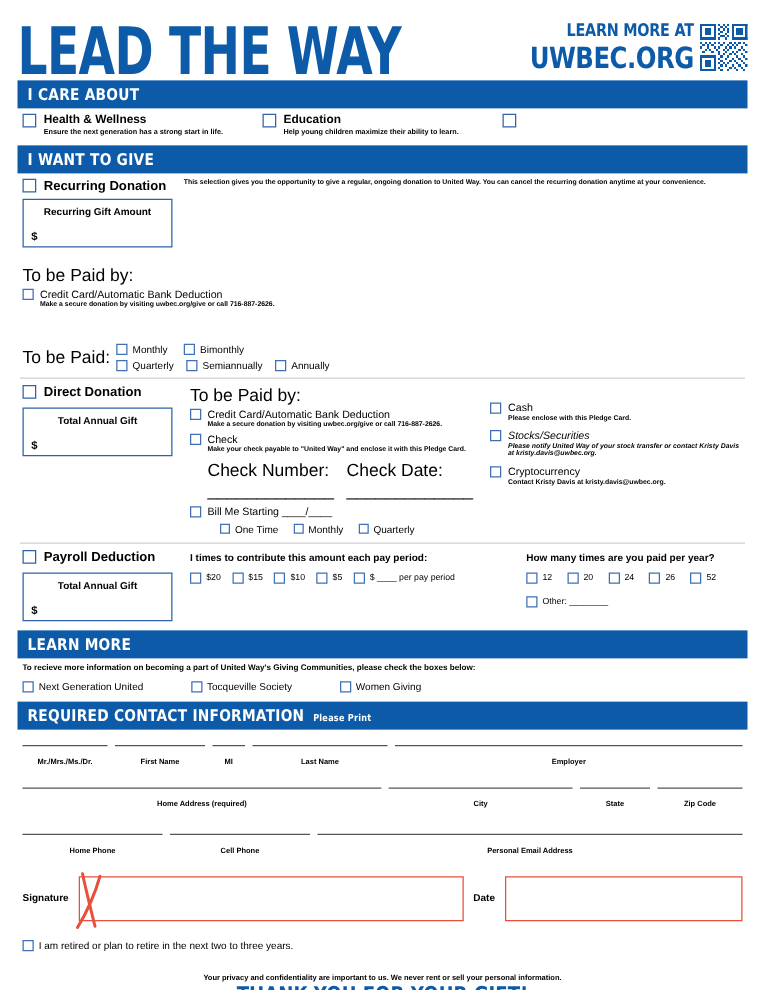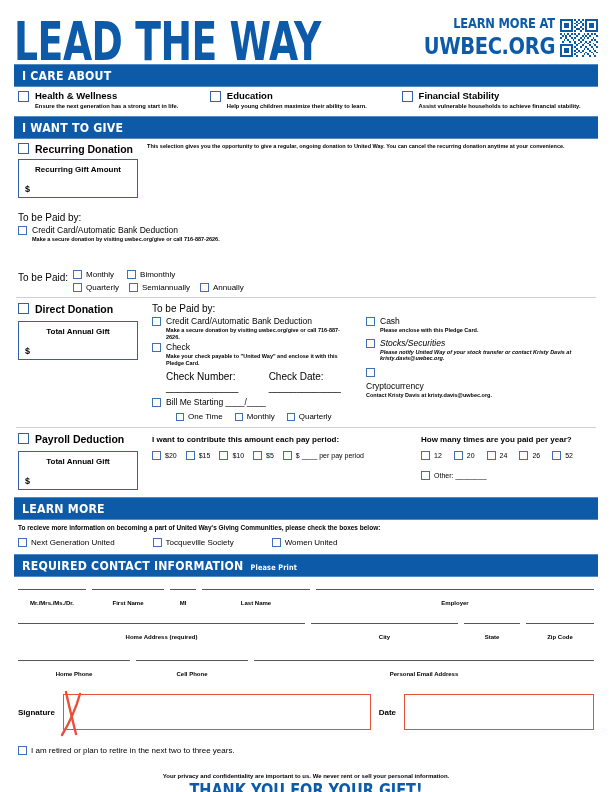--- a/index.html
+++ b/index.html
@@ -61,21 +61,21 @@
 
   .rec-head { display: flex; align-items: flex-start; gap: 6px; }
   .opt-title { font-size: 10.5px; font-weight: 700; }
   .opt-note { font-size: 5.5px; font-weight: 700; margin-left: 8px; }
 
   .amt-box { width: 120px; border: 1.4px solid #2f62ab; padding: 5px 6px 3px 6px; }
   .amt-box .lbl { font-size: 8px; font-weight: 700; text-align: center; }
   .amt-box .dol { font-size: 9px; font-weight: 700; margin-top: 10px; }
 
   .lbl-sm { font-size: 8px; font-weight: 700; }
-  .lbl-md { font-size: 10px; }
+  .lbl-md { font-size: 14px; }
   .fine { font-size: 5.5px; font-weight: 700; line-height: 1.2; }
   .opt-line { display: flex; gap: 5px; align-items: flex-start; margin-top: 3px; }
   .opt-line .txt { font-size: 8.5px; line-height: 1.15; }
 
   .chk-inline { display: inline-flex; gap: 4px; align-items: center; font-size: 8px; }
 
   
   .fieldrow { display: flex; gap: 6px; align-items: flex-end; }
   .fld { border-top: 1.1px solid #555; text-align: center; padding-top: 1px; }
   .fld .cap { font-size: 6px; font-weight: 700; }
@@ -235,24 +235,20 @@
     </div>
     <div class="care-col">
       <span class="cb lg"></span>
       <div>
         <div class="care-title">Education</div>
         <div class="care-desc">Help young children maximize their ability to learn.</div>
       </div>
     </div>
     <div class="care-col">
       <span class="cb lg"></span>
-      <div>
-        <div class="care-title">Financial Stability</div>
-        <div class="care-desc">Assist vulnerable households to achieve financial stability.</div>
-      </div>
     </div>
   </div>
 
   <div class="bar-wrap" style="margin-top:8px;">
     <div class="bar">
         <span>I WANT TO GIVE</span>
       </div>
   </div>
 
   <div class="give-block">
@@ -376,21 +372,21 @@
             <div class="fine">Please enclose with this Pledge Card.</div>
           </div>
         </div>
         <div class="opt-line" style="margin-top:5px;font-style:italic;">
           <span class="cb"></span>
           <div>
             <div class="txt">Stocks/Securities</div>
             <div class="fine">Please notify United Way of your stock transfer or contact Kristy Davis at kristy.davis@uwbec.org.</div>
           </div>
         </div>
-        <div class="opt-line" style="margin-top:6px;flex-direction:column;">
+        <div class="opt-line" style="margin-top:6px;">
           <span class="cb"></span>
           <div>
             <div class="txt">Cryptocurrency</div>
             <div class="fine">Contact Kristy Davis at kristy.davis@uwbec.org.</div>
           </div>
         </div>
       </div>
     </div>
   </div>
 
@@ -403,21 +399,21 @@
           <span class="cb lg"></span>
           <span class="opt-title">Payroll Deduction</span>
         </div>
         <div class="amt-box" style="margin-top:6px;">
           <div class="lbl">Total Annual Gift</div>
           <div class="dol">$</div>
         </div>
       </div>
 
       <div style="width:255px; padding-top:2px;">
-        <div class="lbl-sm" style="font-weight:600;">I want to contribute this amount each pay period:</div>
+        <div class="lbl-sm" style="font-weight:600;">I times to contribute this amount each pay period:</div>
         <div style="display:flex; gap:9px; margin-top:7px; align-items:center;">
           <span class="chk-inline">
               <span class="cb"></span>
               <span style="font-size:7px;">$20</span>
             </span>
           <span class="chk-inline">
               <span class="cb"></span>
               <span style="font-size:7px;">$15</span>
             </span>
           <span class="chk-inline">
@@ -481,21 +477,21 @@
       <span class="chk-inline">
           <span class="cb"></span>
           <span>Next Generation United</span>
         </span>
       <span class="chk-inline">
           <span class="cb"></span>
           <span>Tocqueville Society</span>
         </span>
       <span class="chk-inline">
           <span class="cb"></span>
-          <span>Women United</span>
+          <span>Women Giving</span>
         </span>
     </div>
   </div>
 
   <div class="bar-wrap" style="margin-top:9px;">
     <div class="bar">
       <span>REQUIRED CONTACT INFORMATION</span>
       <span class="sub">Please Print</span>
     </div>
   </div>

